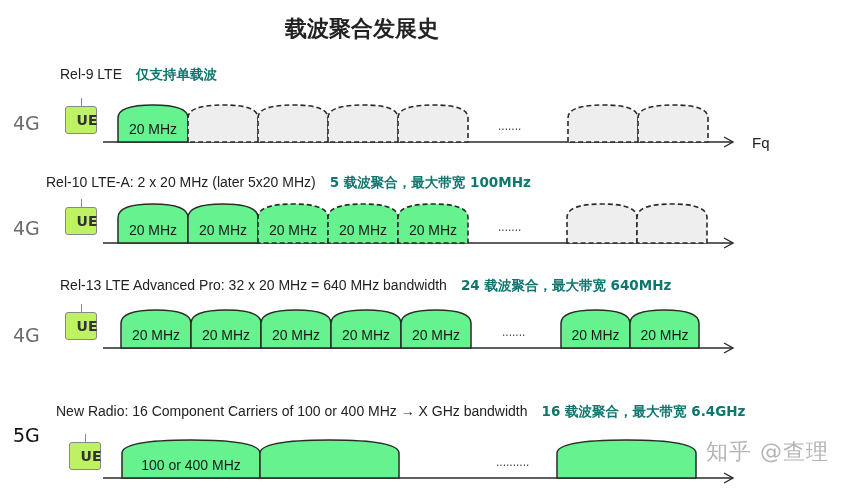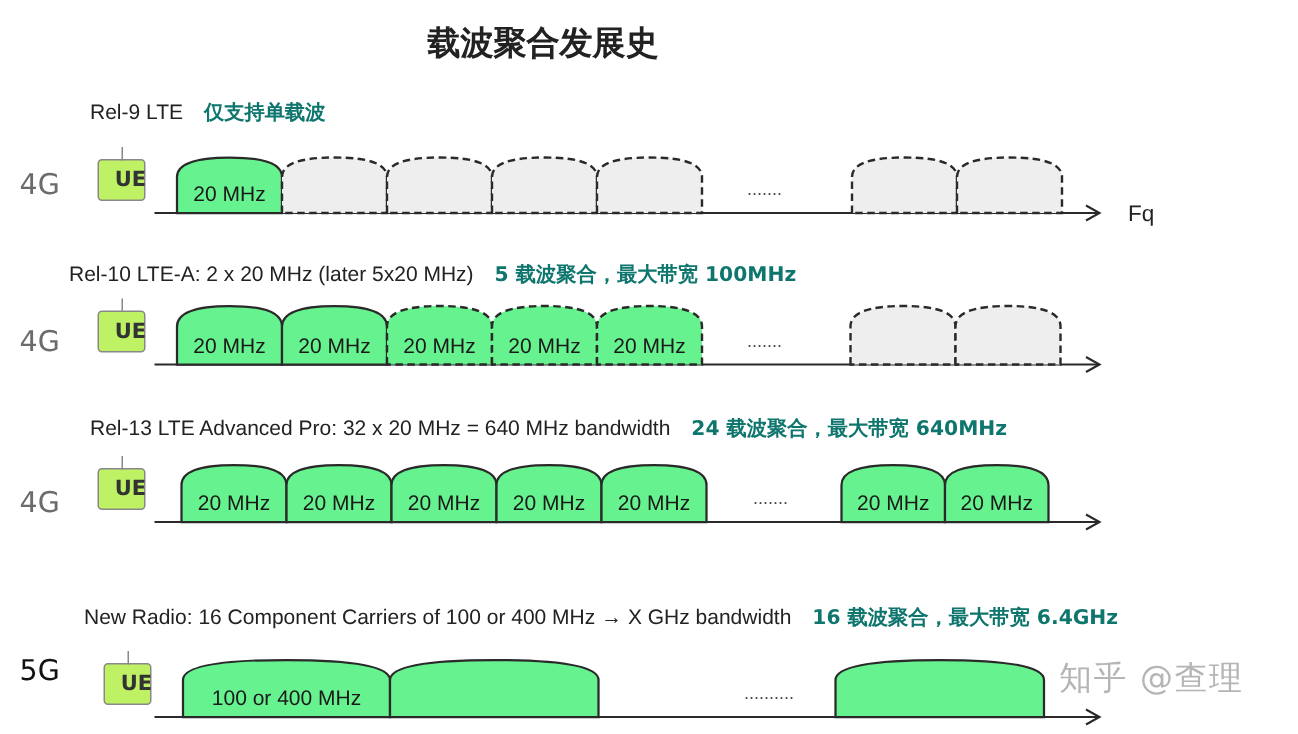--- a/index.html
+++ b/index.html
@@ -31,21 +31,21 @@
     <div class="row-label" style="left: 60px; top: 66px;"><span class="desc">Rel-9 LTE</span><span class="note">仅支持单载波</span></div>
     <div class="gen g4" style="left: 13px; top: 112px;">4G</div>
     <div class="ue" style="left: 65px; top: 106px;">UE</div>
     <div class="row-label" style="left: 46px; top: 174px;"><span class="desc">Rel-10 LTE-A: 2 x 20 MHz (later 5x20 MHz)</span><span class="note">5 载波聚合，最大带宽 100MHz</span></div>
     <div class="gen g4" style="left: 13px; top: 217px;">4G</div>
     <div class="ue" style="left: 65px; top: 207px;">UE</div>
     <div class="row-label" style="left: 60px; top: 277px;"><span class="desc">Rel-13 LTE Advanced Pro: 32 x 20 MHz = 640 MHz bandwidth</span><span class="note">24 载波聚合，最大带宽 640MHz</span></div>
     <div class="gen g4" style="left: 13px; top: 324px;">4G</div>
     <div class="ue" style="left: 65px; top: 312px;">UE</div>
     <div class="row-label" style="left: 56px; top: 403px;"><span class="desc">New Radio: 16 Component Carriers of 100 or 400 MHz → X GHz bandwidth</span><span class="note">16 载波聚合，最大带宽 6.4GHz</span></div>
-    <div class="gen g5" style="left: 13px; top: 436px;">5G</div>
+    <div class="gen g5" style="left: 13px; top: 424px;">5G</div>
     <div class="ue" style="left: 69px; top: 442px;">UE</div>
   </div>
 
 <svg class="track" id="tracks" width="865" height="489">
     <line x1="103" y1="142" x2="733" y2="142" stroke="#2a2a2a" stroke-width="1.4"></line>
     <polyline points="724,137 733,142 724,147" fill="none" stroke="#2a2a2a" stroke-width="1.4"></polyline>
     <path d="M 118 142 L 118 117.95 Q 118 105 153 105 Q 188 105 188 117.95 L 188 142 Z" fill="#66f28f" stroke="#2a2a2a" stroke-width="1.5"></path>
     <text x="153" y="134" text-anchor="middle" font-size="14" font-family="Liberation Sans, sans-serif" fill="#1a1a1a">20 MHz</text>
     <path d="M 188 142 L 188 117.95 Q 188 105 223 105 Q 258 105 258 117.95 L 258 142 Z" fill="#eeeeee" stroke="#2a2a2a" stroke-width="1.6" stroke-dasharray="5 3"></path>
     <path d="M 258 142 L 258 117.95 Q 258 105 293 105 Q 328 105 328 117.95 L 328 142 Z" fill="#eeeeee" stroke="#2a2a2a" stroke-width="1.6" stroke-dasharray="5 3"></path>

